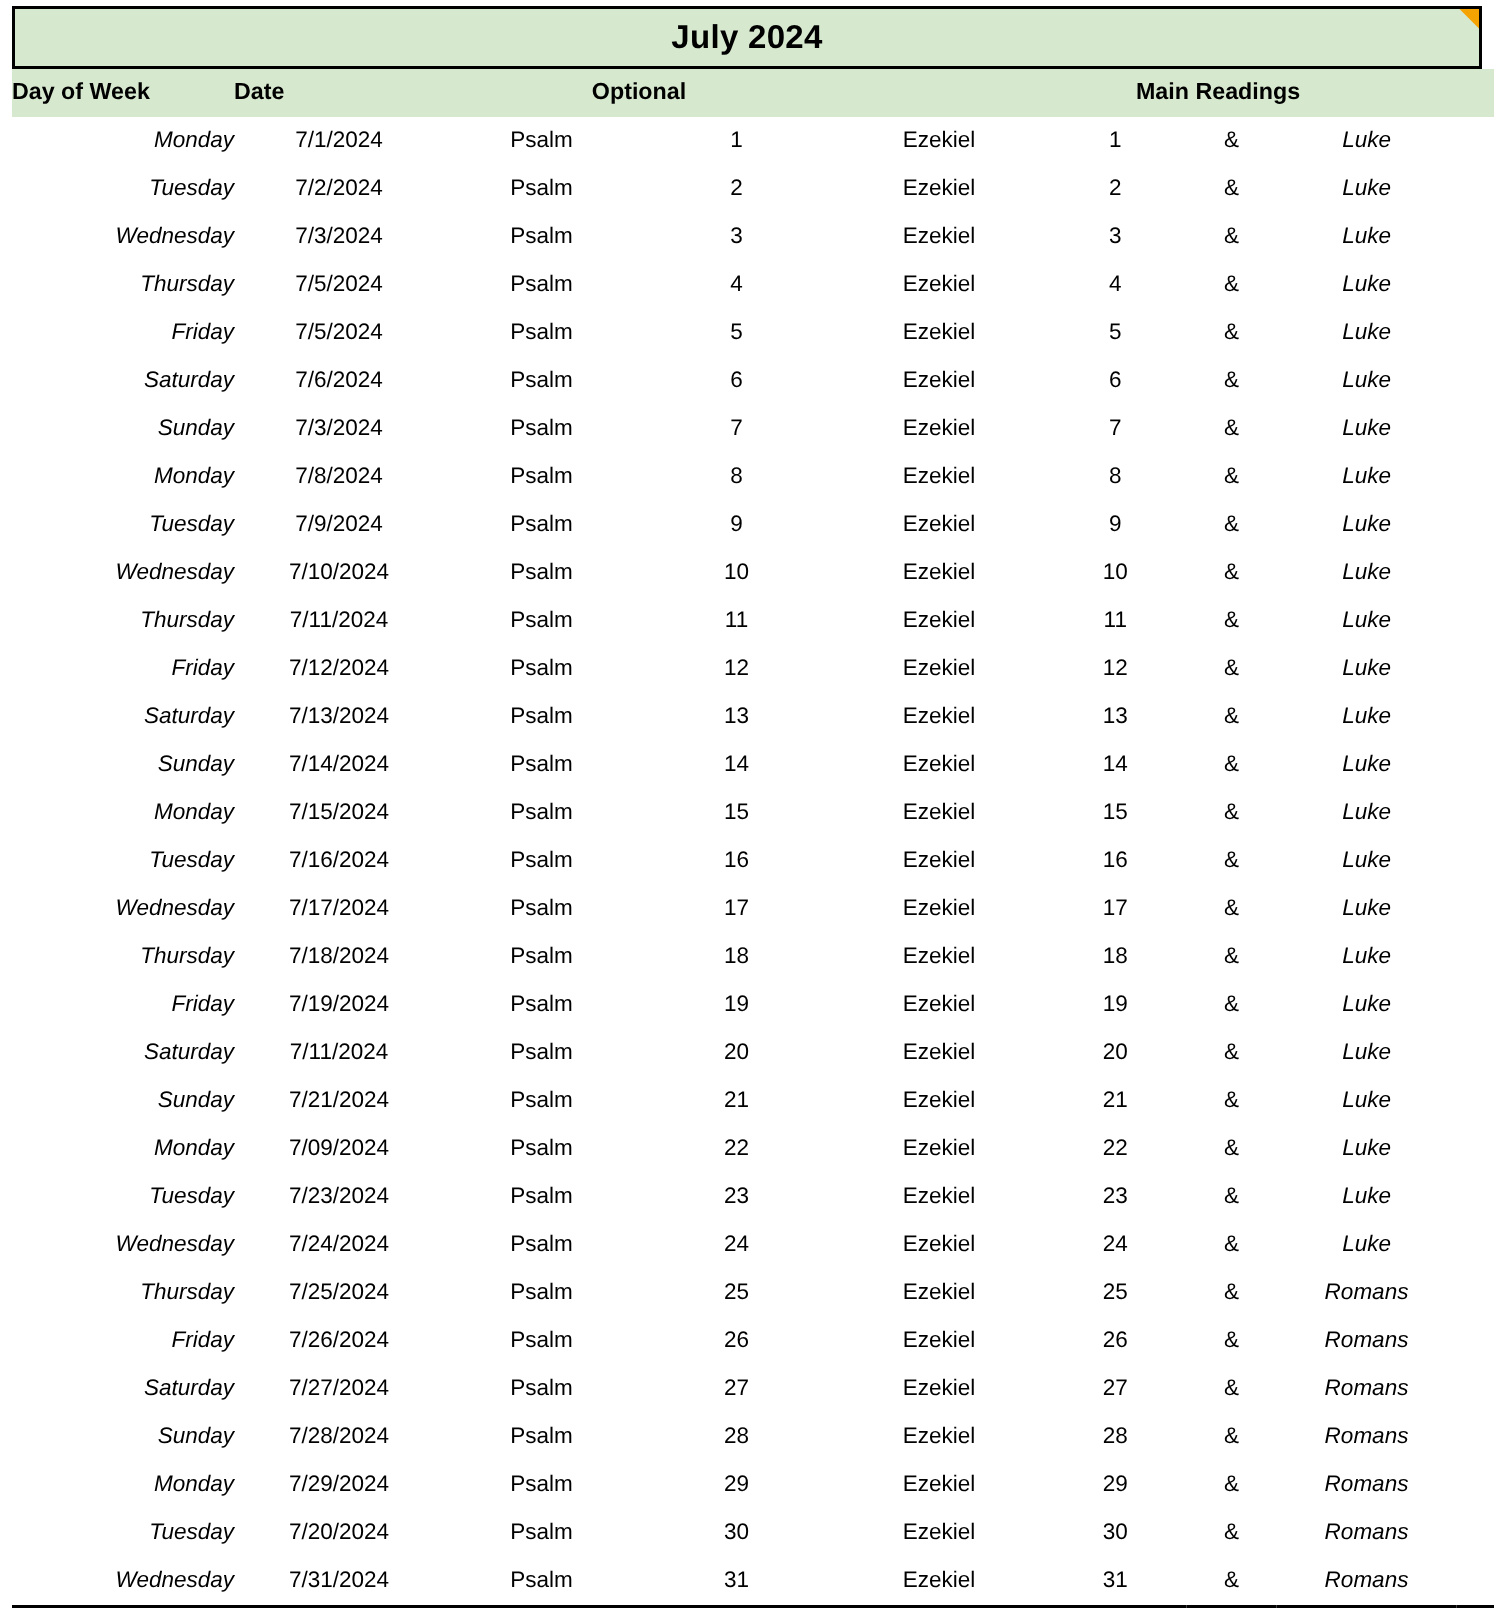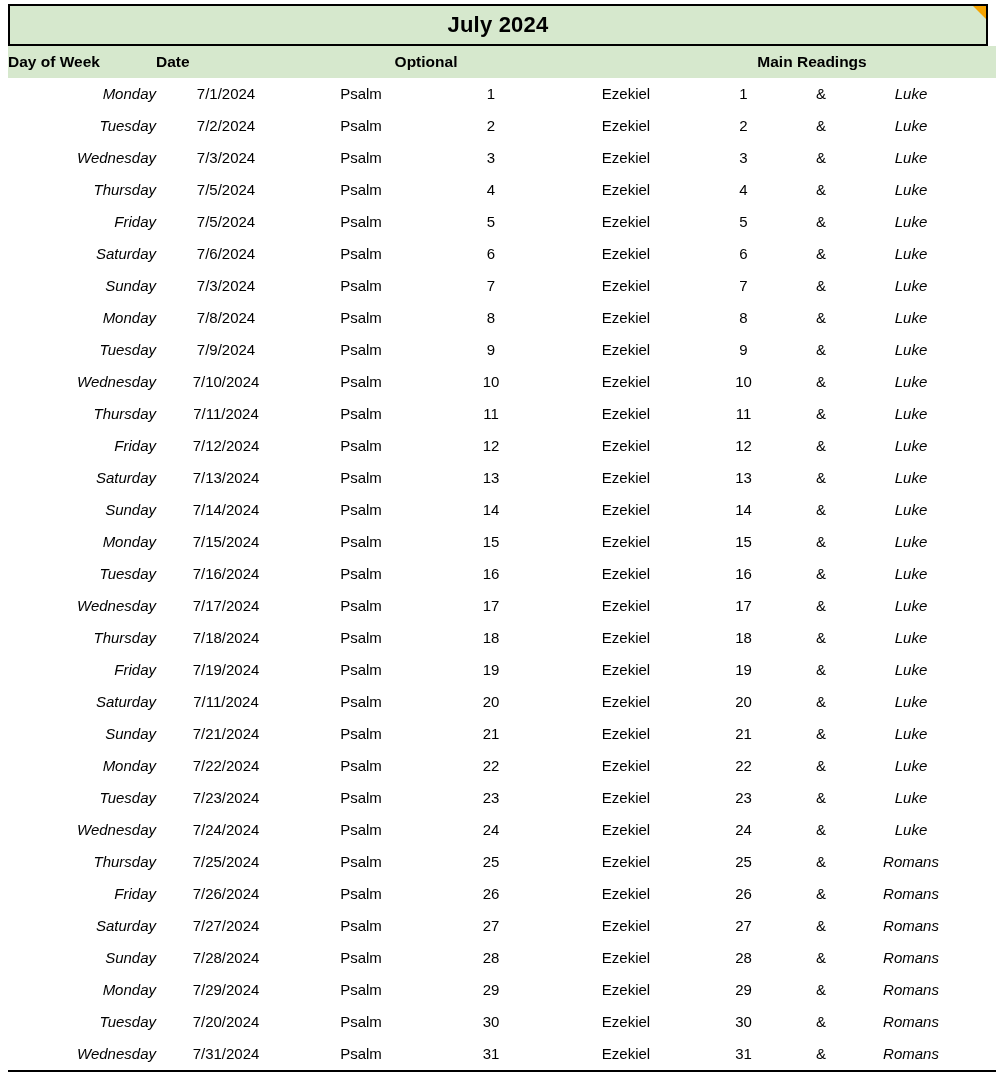--- a/index.html
+++ b/index.html
@@ -379,21 +379,21 @@
           <td class="opt-book">Psalm</td>
           <td class="opt-ch">21</td>
           <td class="m1-book">Ezekiel</td>
           <td class="m1-ch">21</td>
           <td class="amp">&amp;</td>
           <td class="m2-book">Luke</td>
           <td class="m2-ch">21</td>
         </tr>
         <tr>
           <td class="day">Monday</td>
-          <td class="date">7/22/2024</td>
+          <td class="date">7/09/2024</td>
           <td class="opt-book">Psalm</td>
           <td class="opt-ch">22</td>
           <td class="m1-book">Ezekiel</td>
           <td class="m1-ch">22</td>
           <td class="amp">&amp;</td>
           <td class="m2-book">Luke</td>
           <td class="m2-ch">22</td>
         </tr>
         <tr>
           <td class="day">Tuesday</td>

